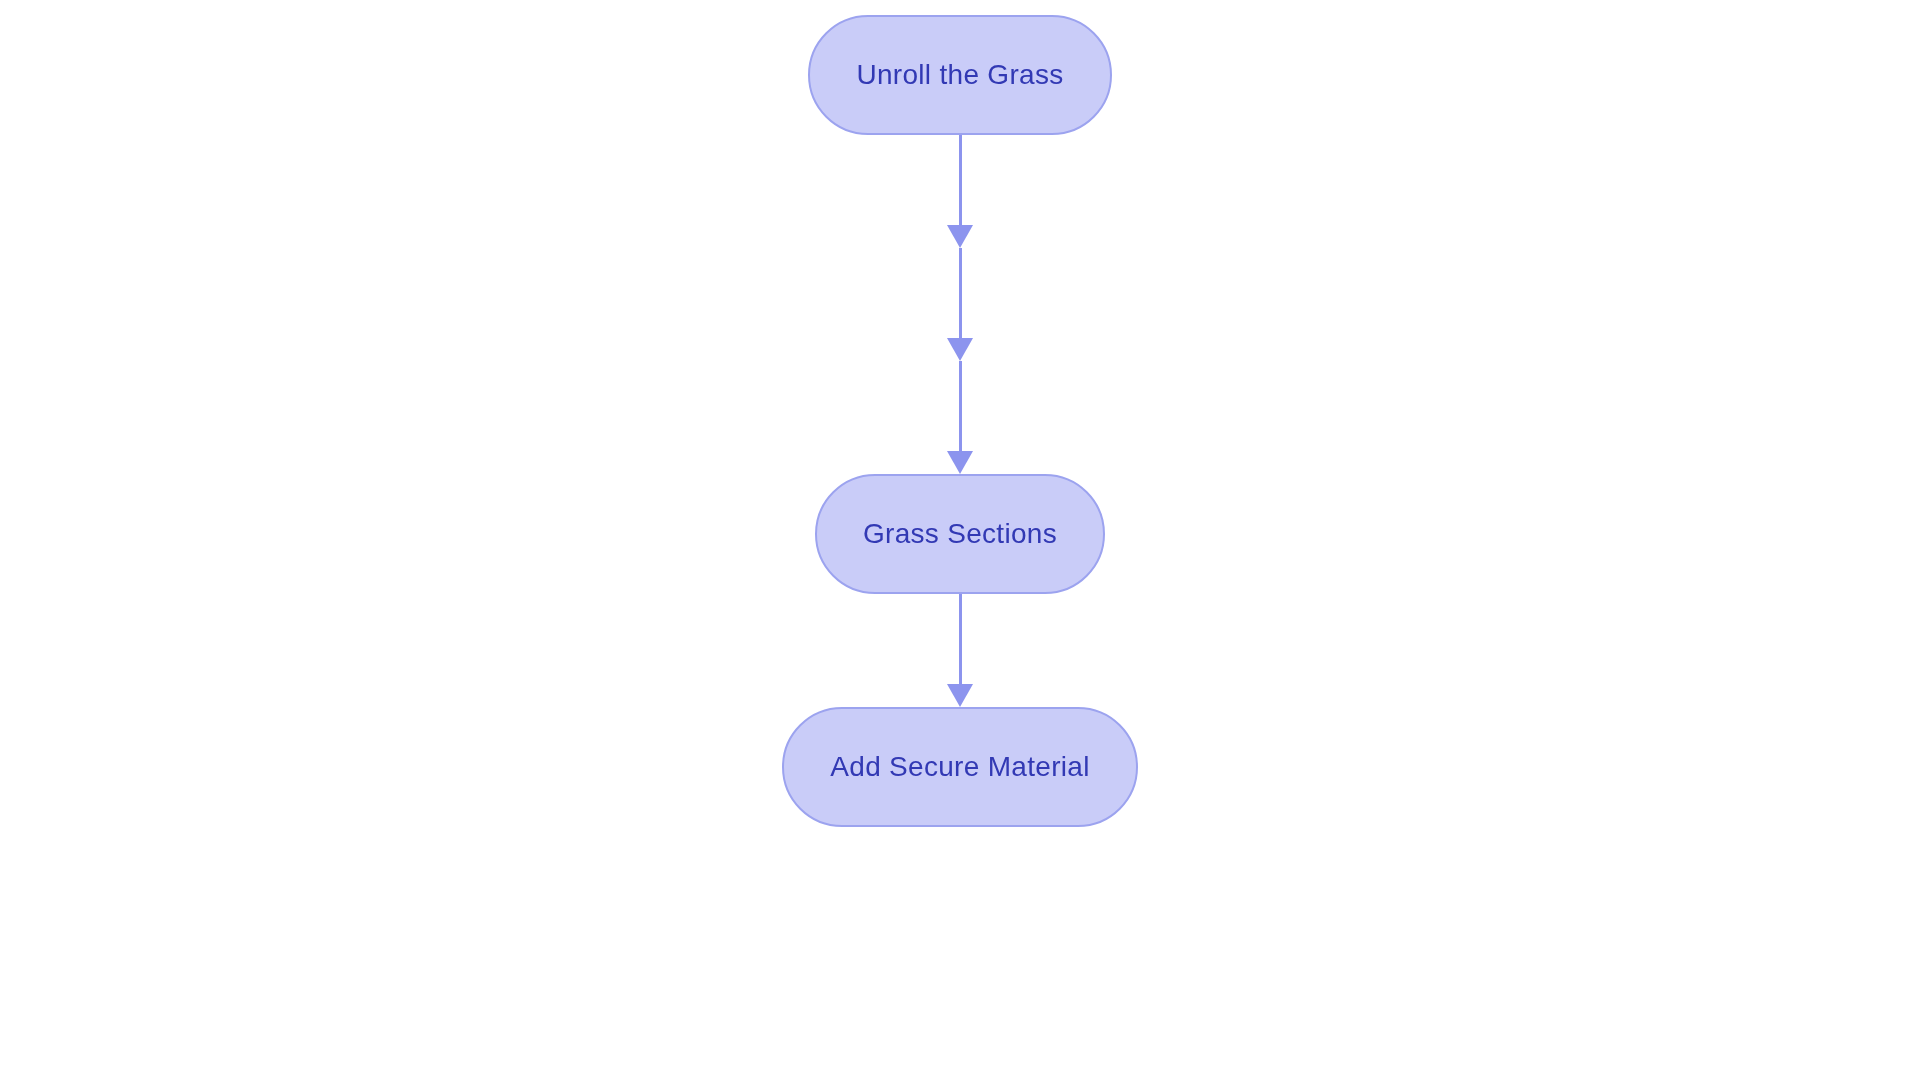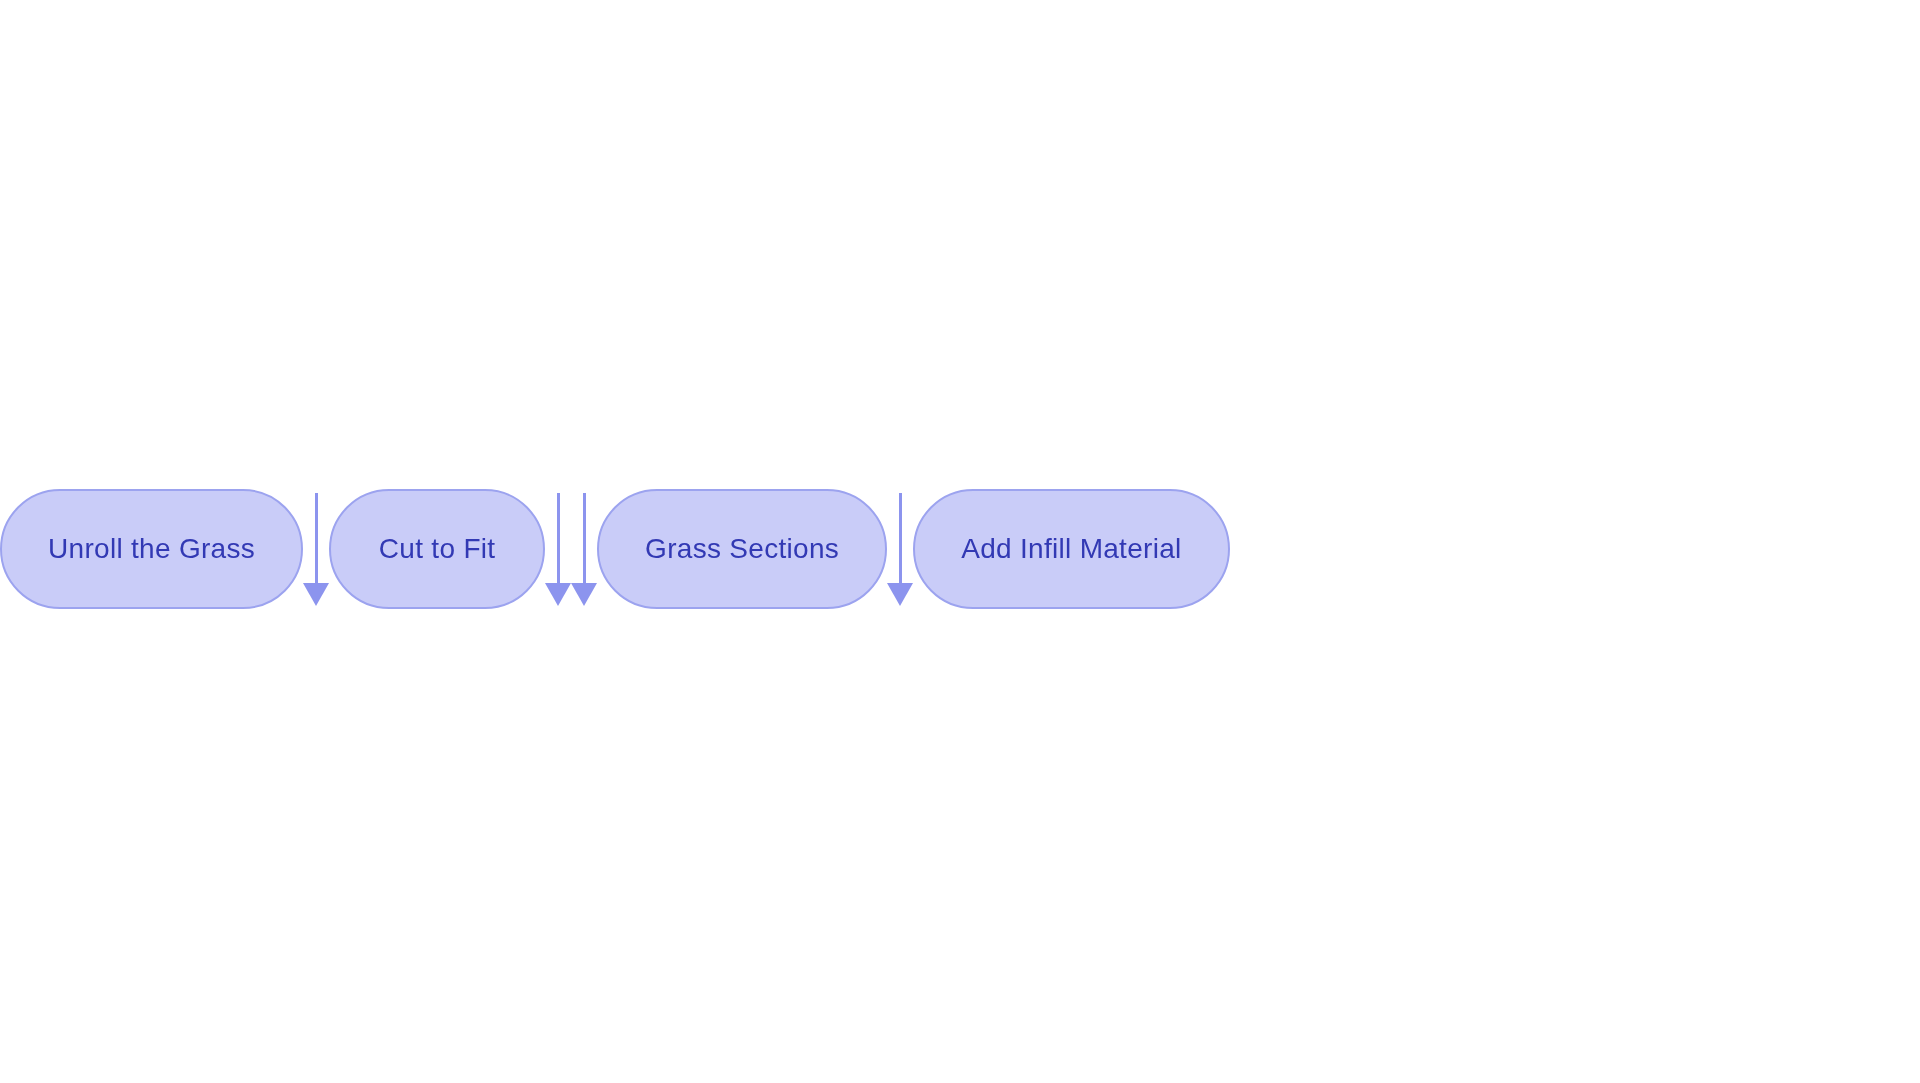--- a/index.html
+++ b/index.html
@@ -14,21 +14,21 @@
   body {
     background: var(--bg);
     font-family: "Liberation Sans", sans-serif;
   }
   .canvas {
     position: relative;
     width: 1920px;
     height: 1083px;
     background: var(--bg);
     display: flex;
-    flex-direction: row;
+    flex-direction: column;
     align-items: center;
     padding-top: 15px;
   }
   .flow-node {
     height: 120px;
     min-width: 216px;
     padding: 0 46px;
     border-radius: 60px;
     background: var(--node-fill);
     border: 2px solid var(--node-border);
@@ -70,23 +70,20 @@
 
   <div class="flow-node">
     <span>Unroll the Grass</span>
   </div>
 
   <div class="connector">
     <div class="line"></div>
     <div class="head"></div>
   </div>
 
-  <div class="flow-node">
-    <span>Cut to Fit</span>
-  </div>
 
   <div class="connector">
     <div class="line"></div>
     <div class="head"></div>
   </div>
 
 
   <div class="connector">
     <div class="line"></div>
     <div class="head"></div>
@@ -95,16 +92,16 @@
   <div class="flow-node">
     <span>Grass Sections</span>
   </div>
 
   <div class="connector">
     <div class="line"></div>
     <div class="head"></div>
   </div>
 
   <div class="flow-node">
-    <span>Add Infill Material</span>
+    <span>Add Secure Material</span>
   </div>
 
 </div>
 
 </body></html>

